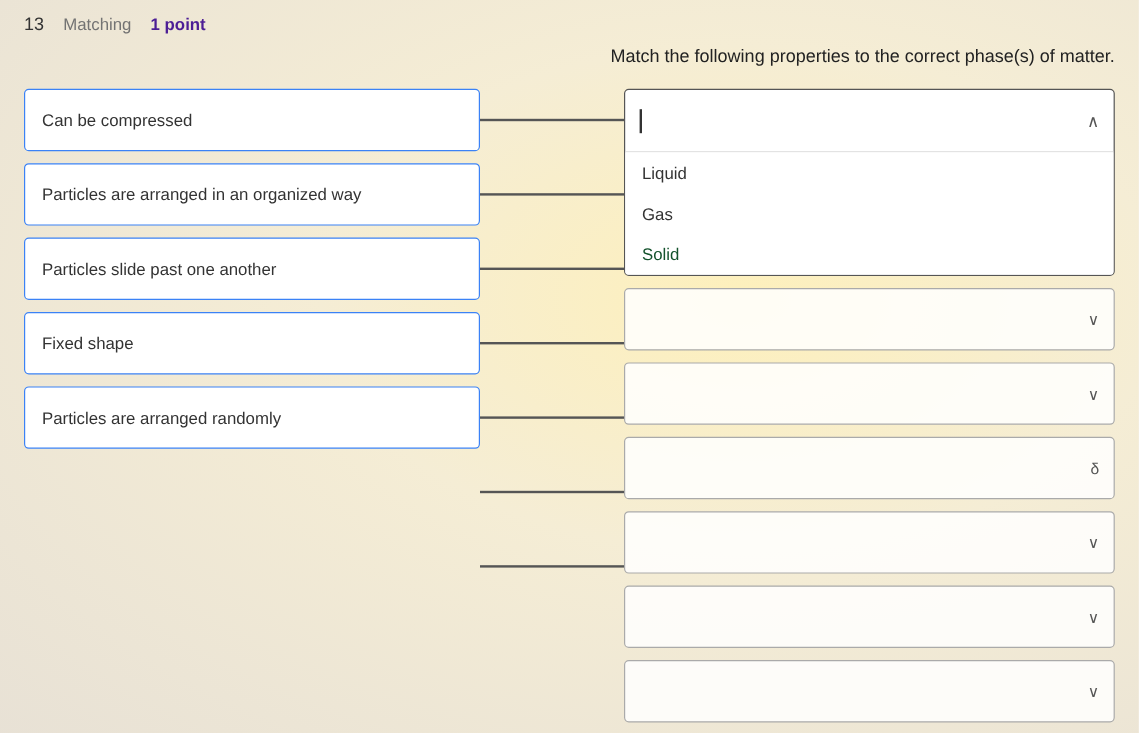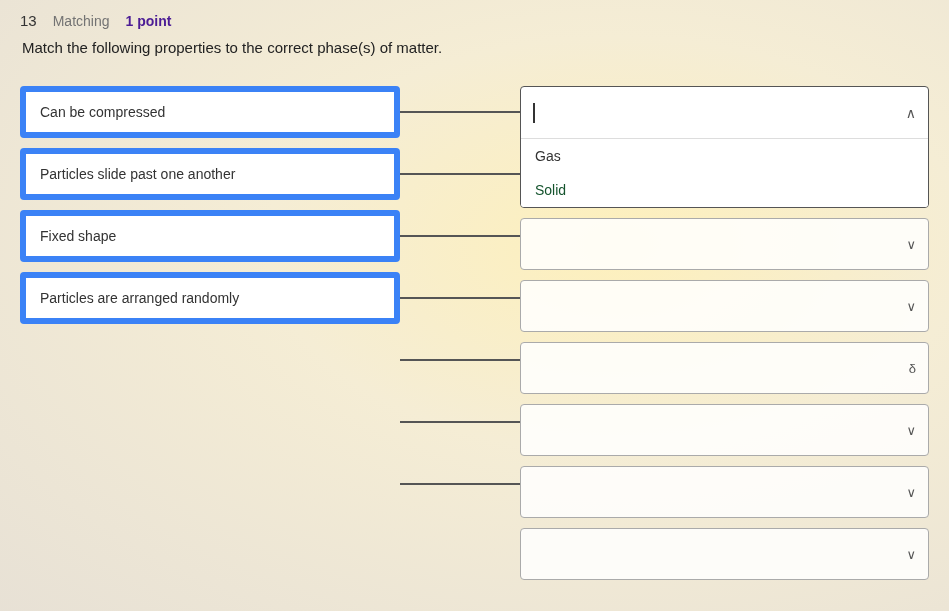--- a/index.html
+++ b/index.html
@@ -49,41 +49,42 @@
 
     .question-points {
       font-size: 14px;
       color: #4c1d95;
       font-weight: bold;
     }
 
     .question-prompt {
       font-size: 15px;
       color: #222;
-      margin-bottom: 30px;
+      margin-bottom: 18px;
       margin-left: 2px;
+      text-align: right;
     }
 
     .matching-container {
       display: flex;
       gap: 0;
       align-items: flex-start;
     }
 
     .left-column {
       display: flex;
       flex-direction: column;
       gap: 10px;
       width: 380px;
       flex-shrink: 0;
     }
 
     .property-box {
       background: white;
-      border: 6px solid #3b82f6;
+      border: 1px solid #3b82f6;
       border-radius: 4px;
       padding: 12px 14px;
       font-size: 14px;
       color: #333;
       min-height: 52px;
       display: flex;
       align-items: center;
     }
 
     .connector-area {
@@ -209,20 +210,23 @@
 
   <div class="matching-container">
 
     <div class="left-column">
 
       <div class="property-box">
         <span>Can be compressed</span>
       </div>
 
 
+      <div class="property-box">
+        <span>Particles are arranged in an organized way</span>
+      </div>
 
 
       <div class="property-box">
         <span>Particles slide past one another</span>
       </div>
 
       <div class="property-box">
         <span>Fixed shape</span>
       </div>
 
@@ -257,20 +261,21 @@
     </div>
 
     <div class="right-column">
 
       <div class="dropdown-open">
         <div class="dropdown-open-trigger">
           <span class="cursor-line"></span>
           <span class="chevron-up">∧</span>
         </div>
         <div class="dropdown-options">
+          <div class="dropdown-option">Liquid</div>
           <div class="dropdown-option">Gas</div>
           <div class="dropdown-option dimmed">Solid</div>
         </div>
       </div>
 
       <div class="dropdown-closed">
         <span class="dropdown-closed-selected"></span>
         <span class="chevron">∨</span>
       </div>
 

